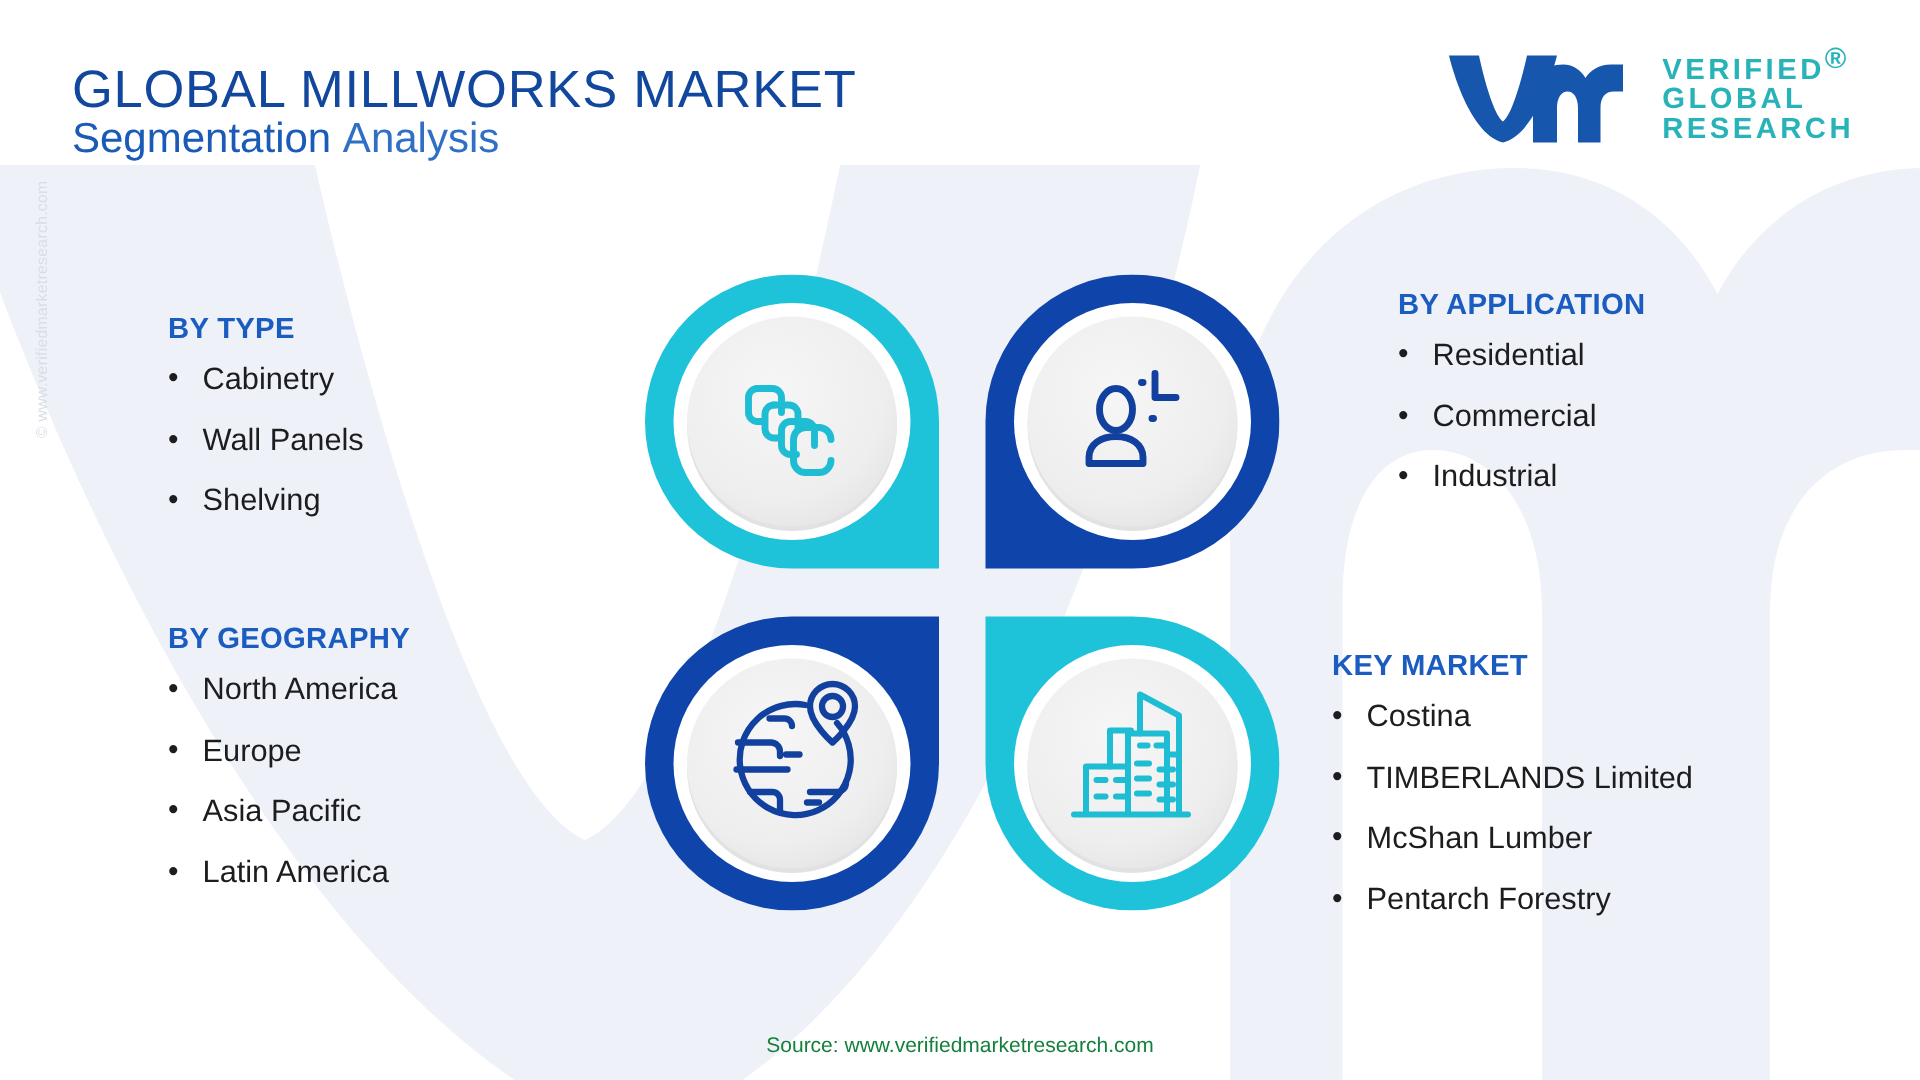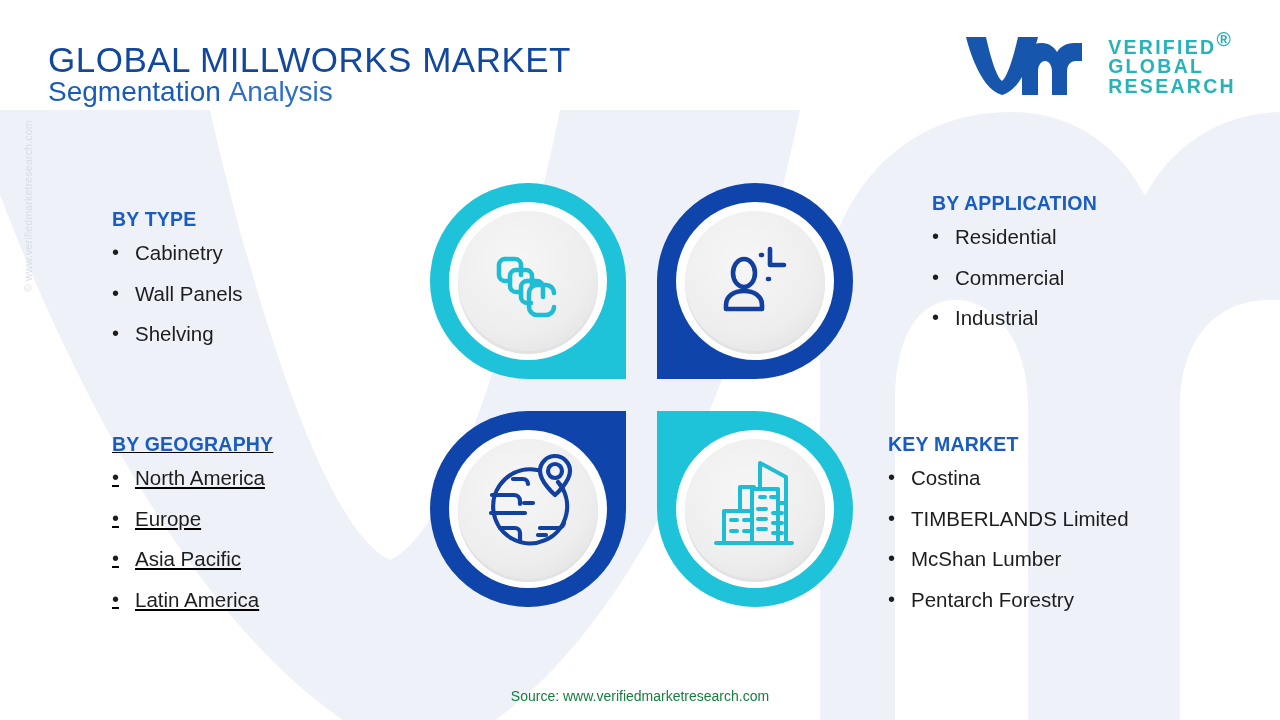--- a/index.html
+++ b/index.html
@@ -54,21 +54,21 @@
   .col li{
     display:flex;align-items:flex-start;
     font-size:20.5px;color:#1d1d1f;font-weight:400;
     line-height:1.25;margin-bottom:15px;white-space:nowrap;
   }
   .col li .dot{
     color:#1d1d1f;margin-right:16px;font-size:20px;line-height:1.25;
     flex:0 0 auto;
   }
   .col-type{left:112px;top:208px;}
-  .col-geo{left:112px;top:433px;text-decoration:underline;}
+  .col-geo{left:112px;top:415px;}
   .col-app{left:888px;top:192px;margin-left:44px;}
   .col-key{left:888px;top:433px;}
 
   
   .petals{position:absolute;left:430px;top:183px;width:423px;height:424px;z-index:3;}
 
   
   .source{
     position:absolute;left:0;right:0;top:688px;text-align:center;
     font-size:14px;color:#15803d;z-index:5;

